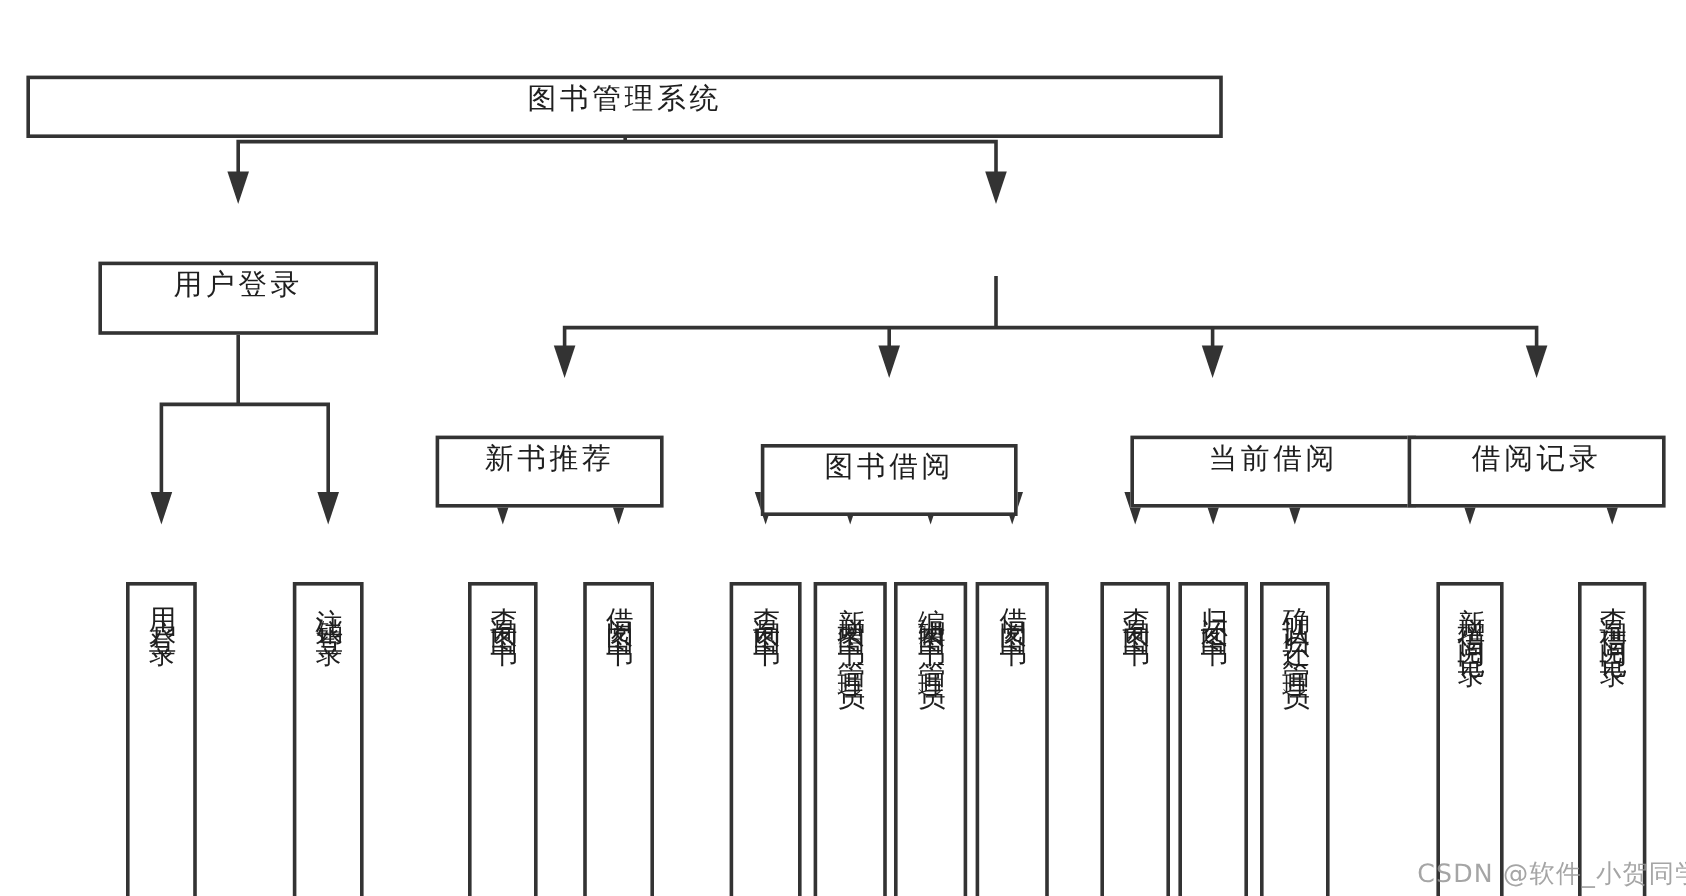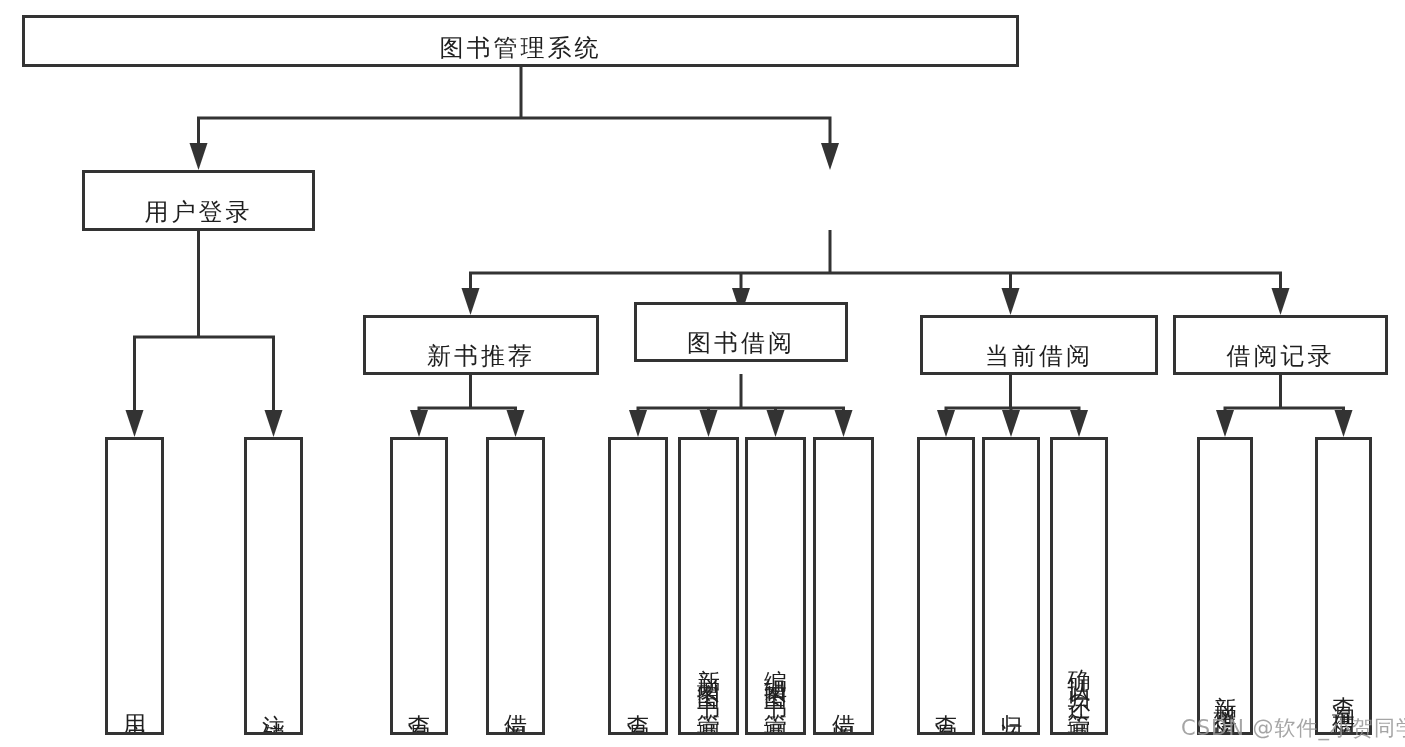--- a/index.html
+++ b/index.html
@@ -17,24 +17,25 @@
     overflow:hidden;
     font-family:"DejaVu Sans","Liberation Sans",sans-serif;
   }
   #connectors{position:absolute;left:0;top:0;z-index:1;}
   .conn{stroke:var(--line);stroke-width:3;fill:none;}
   .arrow{fill:var(--line);stroke:none;}
   .node{
     position:absolute;box-sizing:border-box;
     background:var(--box_bg);
     border:3px solid var(--border);
-    display:flex;align-items:flex-end;justify-content:center;
+    display:flex;align-items:flex-start;justify-content:center;
     color:var(--text);
     z-index:2;
     overflow:hidden;
+    margin-top:48px;
   }
   .node .lbl{
     font-size:24px;
     letter-spacing:3px;
     white-space:nowrap;
   }
   .leaf .lbl{
     writing-mode:vertical-rl;
     text-orientation:mixed;
     font-size:23px;
@@ -114,27 +115,27 @@
     </svg>
 
   <div class="node" style="left:22px;top:15px;width:997px;height:52px">
     <span class="lbl">图书管理系统</span>
   </div>
 
   <div class="node" style="left:82px;top:170px;width:233px;height:61px">
     <span class="lbl">用户登录</span>
   </div>
 
-  <div class="node" style="left:363px;top:315px;width:236px;height:60px">
+  <div class="node" style="left:363px;top:315px;width:190px;height:60px">
     <span class="lbl">新书推荐</span>
   </div>
-  <div class="node" style="left:634px;top:302px;width:214px;height:60px">
+  <div class="node" style="left:634px;top:322px;width:214px;height:60px">
     <span class="lbl">图书借阅</span>
   </div>
-  <div class="node" style="left:920px;top:315px;width:238px;height:60px">
+  <div class="node" style="left:942px;top:315px;width:238px;height:60px">
     <span class="lbl">当前借阅</span>
   </div>
   <div class="node" style="left:1173px;top:315px;width:215px;height:60px">
     <span class="lbl">借阅记录</span>
   </div>
 
   <div class="node leaf" style="left:105px;top:437px;width:59px;height:298px">
     <span class="lbl">用户登录</span>
   </div>
   <div class="node leaf" style="left:244px;top:437px;width:59px;height:298px">

